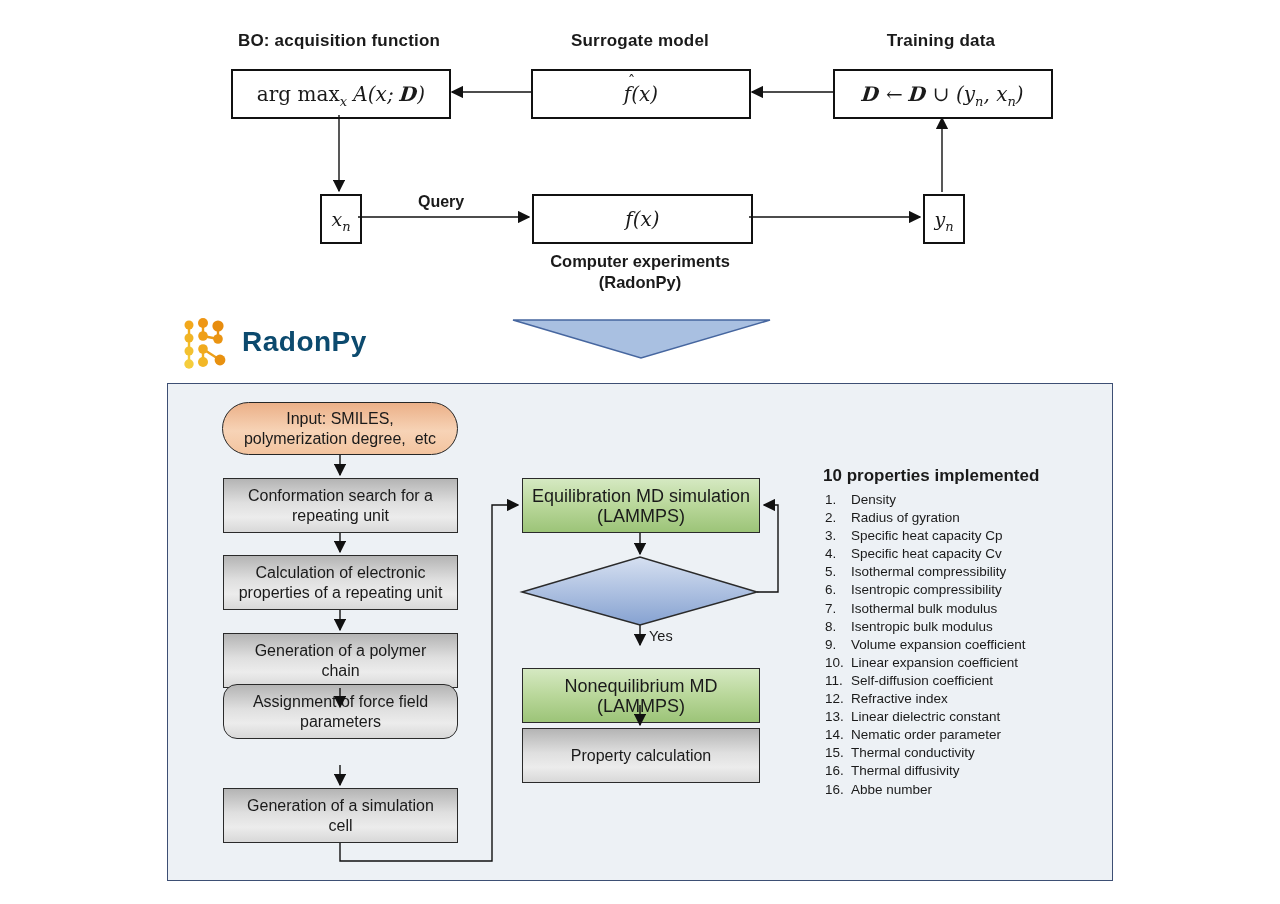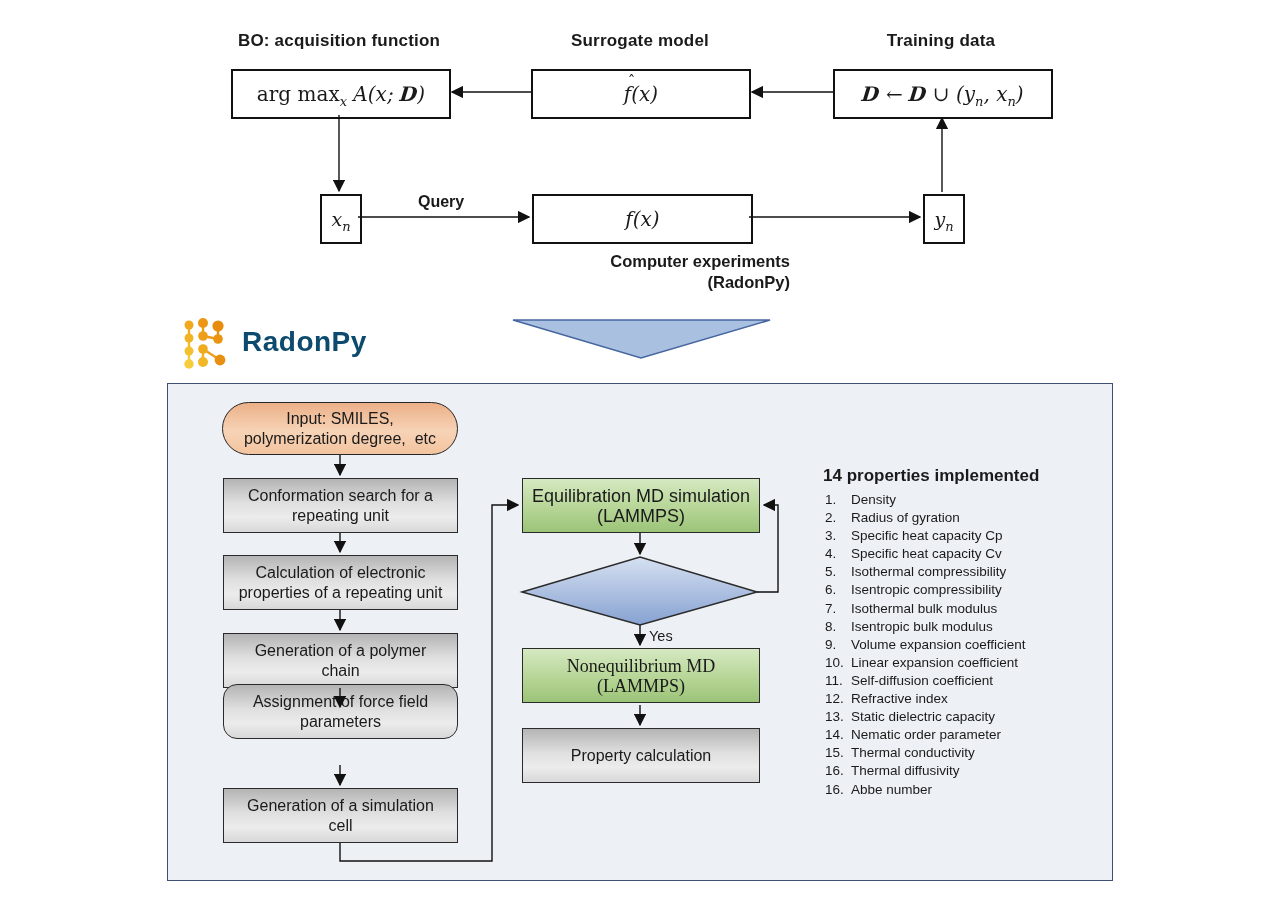--- a/index.html
+++ b/index.html
@@ -17,21 +17,21 @@
     position:absolute;background:#ffffff;border:2px solid #111111;
     display:flex;align-items:center;justify-content:center;
   }
   .math{font-family:"DejaVu Serif",serif;font-size:20px;white-space:nowrap;}
   .math .it{font-style:italic;}
   .math sub{font-size:13px;font-style:italic;vertical-align:-5px;line-height:0;}
   .scriptD{font-family:"DejaVu Serif",serif;font-style:italic;font-weight:600;display:inline-block;transform:skewX(-6deg);}
   .fhat{position:relative;display:inline-block;}
   .fhat .hat{position:absolute;left:4px;top:-10px;font-size:15px;font-style:normal;}
   .query-label{position:absolute;font-size:16px;font-weight:bold;}
-  .exp-label{position:absolute;font-size:16.5px;font-weight:bold;text-align:right;white-space:pre-line;line-height:21px;width:300px;}
+  .exp-label{position:absolute;font-size:16.5px;font-weight:bold;text-align:center;white-space:pre-line;line-height:21px;width:300px;}
   
   .radonpy-text{position:absolute;font-size:28px;font-weight:bold;color:#0c4a6e;letter-spacing:.5px;}
   
   .panel{
     position:absolute;left:167px;top:383px;width:946px;height:498px;
     background:#edf1f5;border:1.6px solid #3d4f74;box-sizing:border-box;
   }
   .flow-text{white-space:pre-wrap;text-align:center;}
   .input-box{
     position:absolute;left:222px;top:402px;width:236px;height:53px;border-radius:27px;
@@ -151,27 +151,27 @@
 
       <div class="step-box flow-text">Assignment of force field
 parameters</div>
 
       <div class="step-box flow-text">Generation of a simulation
 cell</div>
     </div>
 
   <div class="green-box flow-text" style="top:478px;">Equilibration MD simulation
 (LAMMPS)</div>
-  <div class="green-box flow-text" style="top:648px;font-family:Liberation Serif, serif;">Nonequilibrium MD
+  <div class="green-box flow-text" style="top:668px;">Nonequilibrium MD
 (LAMMPS)</div>
   <div class="prop-box flow-text">Property calculation</div>
   <div class="check-label">Check</div>
   <div class="yes-label">Yes</div>
 
-  <div class="props-heading">14 properties implemented</div>
+  <div class="props-heading">10 properties implemented</div>
   <div class="props-list">
 
       <div class="prop-row">
         <span class="prop-num">1.</span>
         <span>Density</span>
       </div>
 
       <div class="prop-row">
         <span class="prop-num">2.</span>
         <span>Radius of gyration</span>
@@ -222,21 +222,21 @@
         <span>Self-diffusion coefficient</span>
       </div>
 
       <div class="prop-row">
         <span class="prop-num">12.</span>
         <span>Refractive index</span>
       </div>
 
       <div class="prop-row">
         <span class="prop-num">13.</span>
-        <span>Static dielectric capacity</span>
+        <span>Linear dielectric constant</span>
       </div>
 
       <div class="prop-row">
         <span class="prop-num">14.</span>
         <span>Nematic order parameter</span>
       </div>
 
       <div class="prop-row">
         <span class="prop-num">15.</span>
         <span>Thermal conductivity</span>

